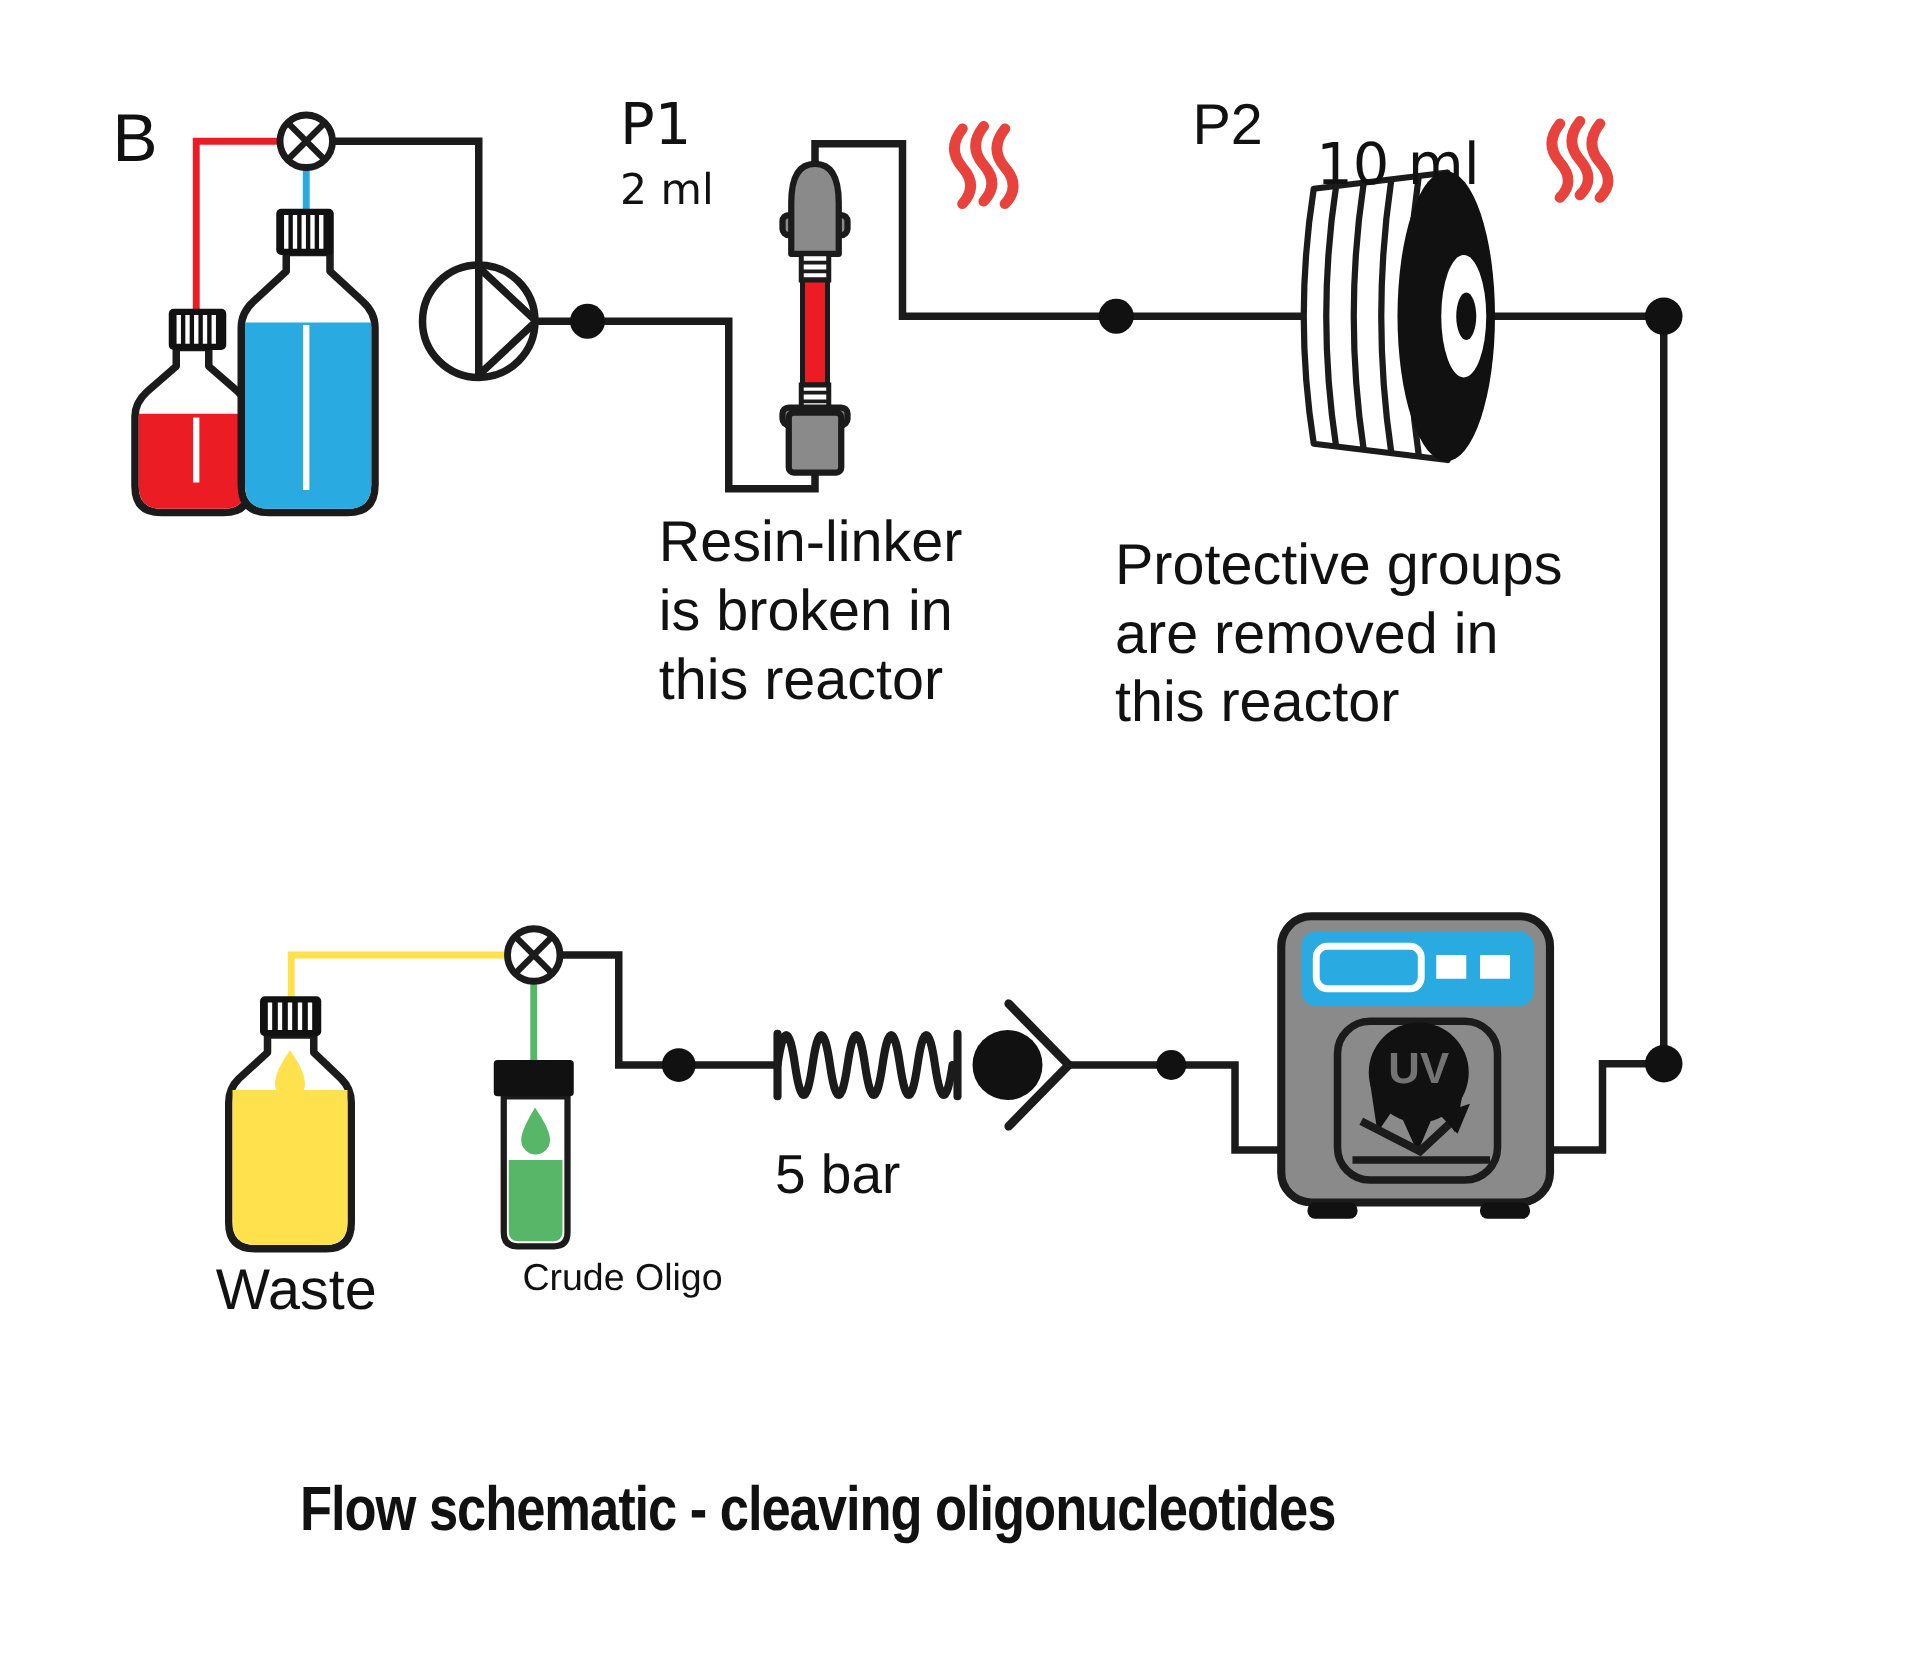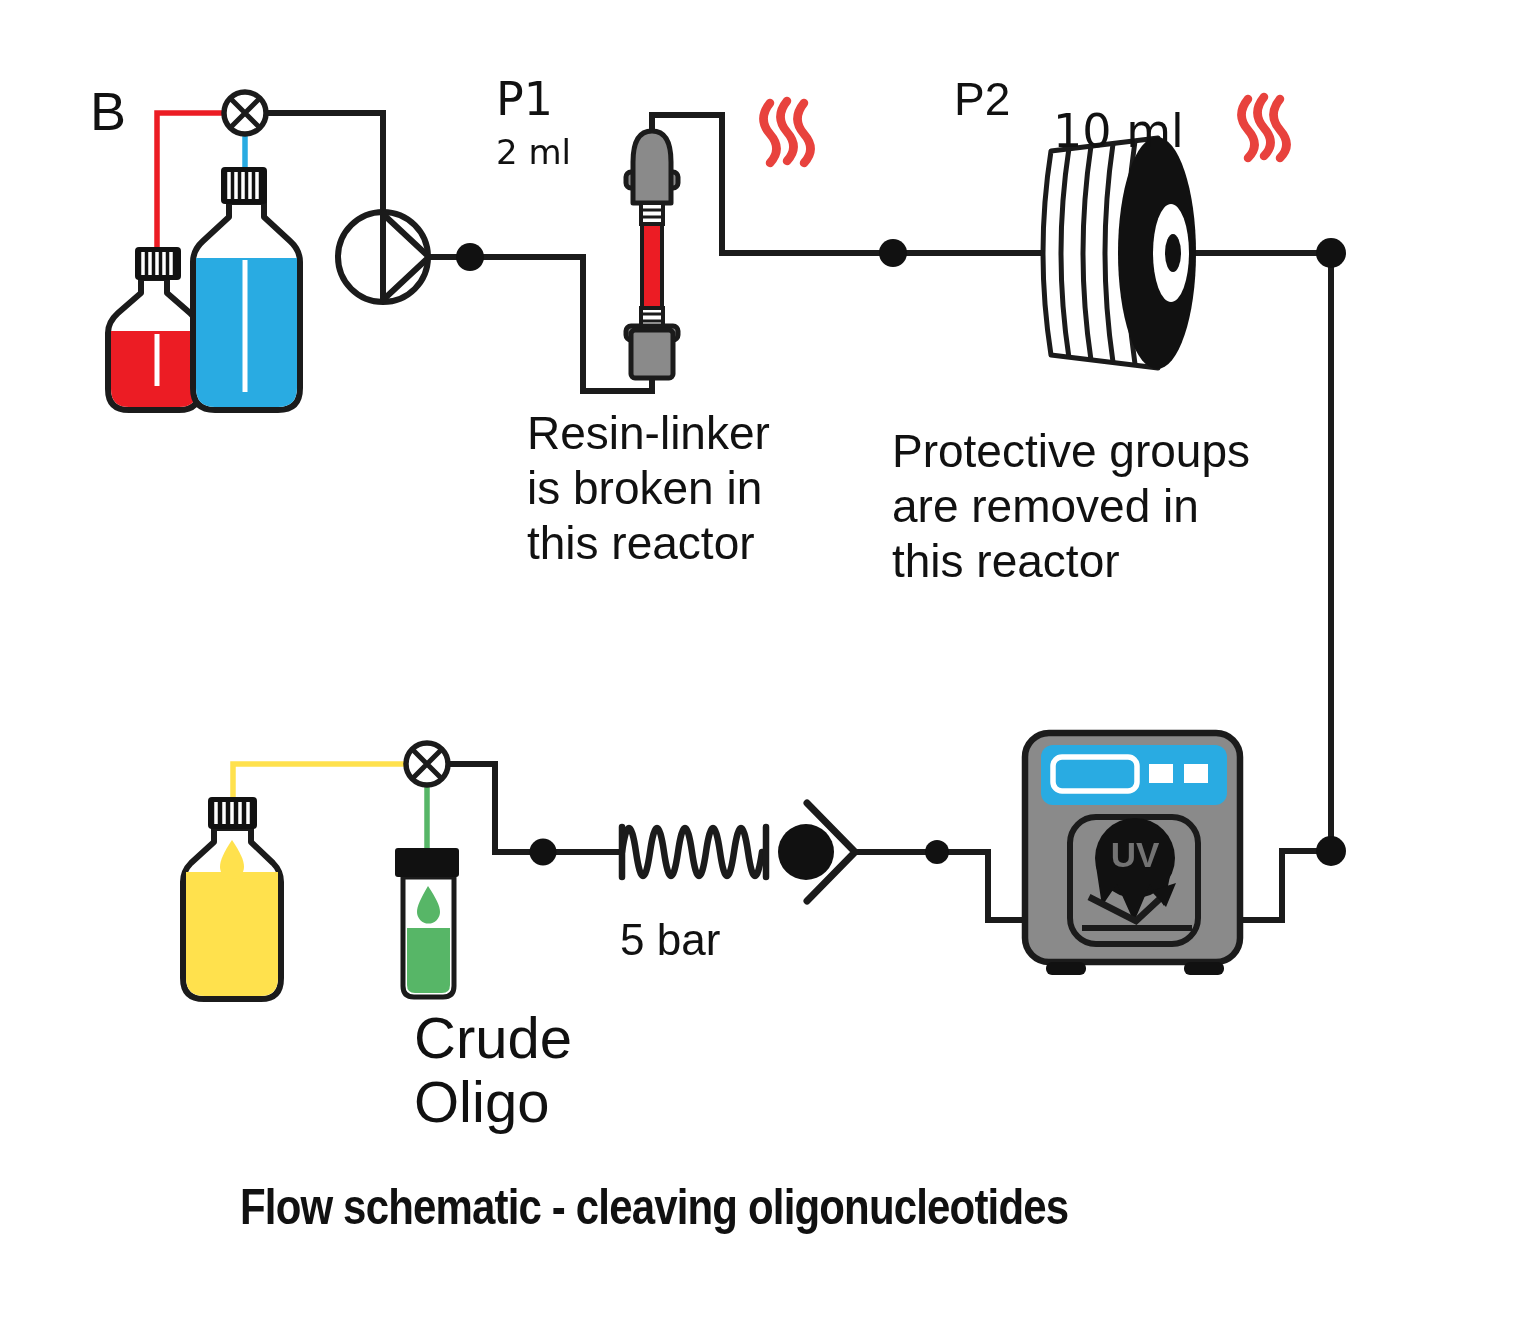--- a/index.html
+++ b/index.html
@@ -16,21 +16,21 @@
   .lbl-b{left:90px;top:82px;font-size:54px;}
   .lbl-p1{left:496px;top:74px;font-size:46px;font-family:"DejaVu Sans",sans-serif;}
   .lbl-p1vol{left:496px;top:134px;font-size:34px;font-family:"DejaVu Sans",sans-serif;}
   .lbl-p2{left:954px;top:74px;font-size:46px;font-family:Liberation Sans, sans-serif;}
   .lbl-p2vol{left:1053px;top:74px;font-size:46px;font-family:"DejaVu Sans",sans-serif;margin-top:32px;}
   .note{font-size:46px;line-height:55px;white-space:pre-line;}
   .note-1{left:527px;top:406px;}
   .note-2{left:892px;top:424px;}
   .lbl-5bar{left:620px;top:916px;width:170px;font-size:44px;}
   .lbl-waste{left:152px;top:1006px;width:170px;text-align:center;font-size:46px;}
-  .lbl-crude{left:370px;top:1006px;width:256px;font-size:58px;margin-left:44px;}
+  .lbl-crude{left:370px;top:1006px;width:256px;text-align:center;font-size:30px;}
   .lbl-uv{left:1101px;top:836px;width:68px;text-align:center;
           font-size:35px;font-weight:bold;color:#737373;}
   .title-wrap{left:240px;top:1180px;}
   .title-text{display:inline-block;white-space:nowrap;font-size:50px;font-weight:bold;
               transform:scaleX(0.84);transform-origin:left top;letter-spacing:-1px;}
 </style>
 </head>
 <body>
 
 <div class="canvas">
@@ -201,20 +201,21 @@
   <div class="lbl lbl-p2vol">10 ml</div>
 
   <div class="lbl note note-1">Resin-linker
 is broken in
 this reactor</div>
   <div class="lbl note note-2">Protective groups
 are removed in
 this reactor</div>
 
   <div class="lbl lbl-5bar">5 bar</div>
+  <div class="lbl lbl-waste">Waste</div>
   <div class="lbl lbl-crude">Crude Oligo</div>
   <div class="lbl lbl-uv">UV</div>
 
   <div class="lbl title-wrap">
     <span class="title-text">Flow schematic - cleaving oligonucleotides</span>
   </div>
 
 </div>
 
 </body></html>

